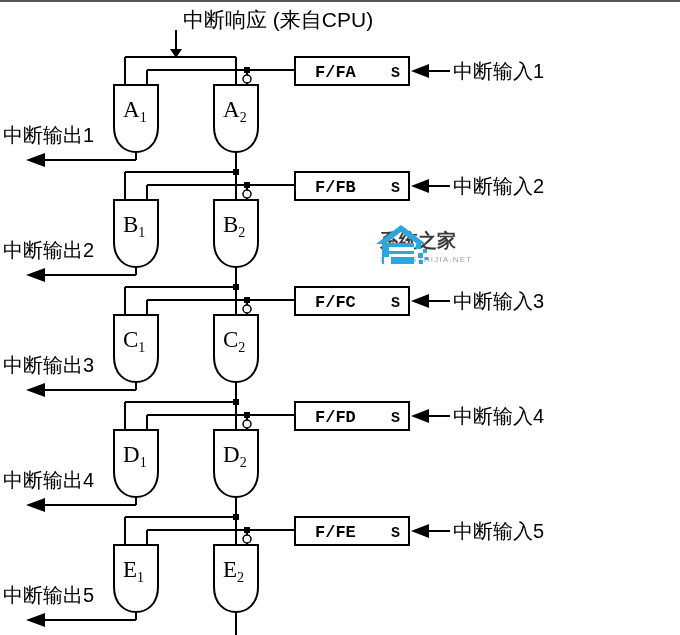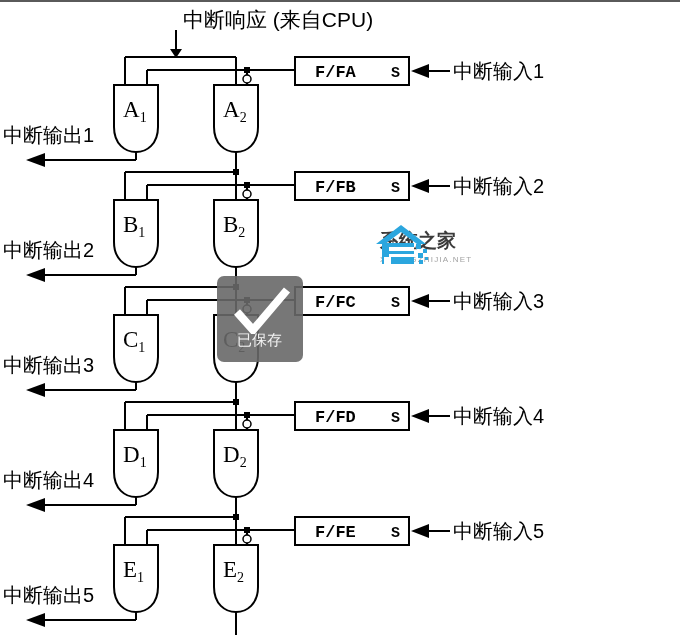--- a/index.html
+++ b/index.html
@@ -144,21 +144,15 @@
       <rect x="44" y="31" width="5" height="5" fill="#2ba6de"></rect>
       <rect x="51" y="35" width="3" height="3" fill="#2ba6de"></rect>
       <rect x="45" y="38" width="4" height="4" fill="#2ba6de"></rect>
     </svg>
     <div class="txt">
       <div class="t1">系统之家</div>
       <div class="t2">XITONGZHIJIA.NET</div>
     </div>
   </div>
 
-  <div class="toast">
-    <svg width="62" height="50" viewBox="0 0 62 50">
-      <path d="M8 28 L24 46 L58 6" fill="none" stroke="#ffffff" stroke-width="8"></path>
-    </svg>
-    <div class="msg">已保存</div>
-  </div>
 
   <div class="top-edge"></div>
 </div>
 
 </body></html>

